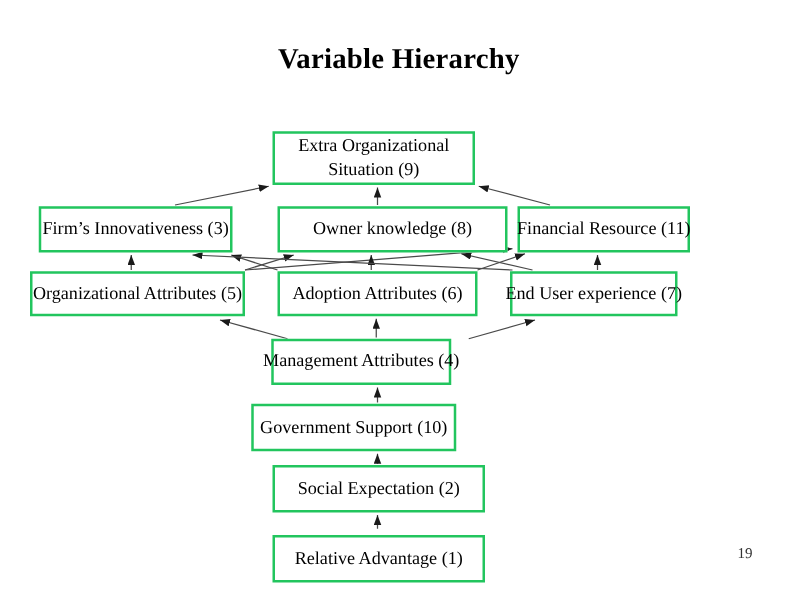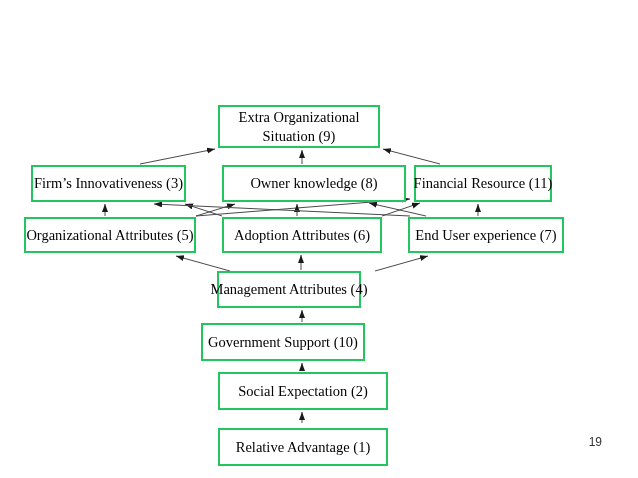--- a/index.html
+++ b/index.html
@@ -17,27 +17,28 @@
   .node{
     position:absolute;box-sizing:border-box;
     border:2px solid #22c55e;background:#ffffff;
     display:flex;align-items:center;justify-content:center;
     text-align:center;font-size:14.5px;line-height:1.3;
     white-space:nowrap;overflow:visible;
   }
   .node.wrap{white-space:normal;padding:0 10px;}
   .page-number{
     position:absolute;right:36px;top:435px;
-    font-family:Liberation Sans, sans-serif;font-size:12px;color:#333;
+    font-family:Liberation Serif, serif;font-size:12px;color:#333;
   }
 </style>
 </head>
 <body>
 
 <div class="slide">
+  <h1 class="slide-title">Variable Hierarchy</h1>
 
   <svg class="edges" viewBox="0 0 638 478" xmlns="http://www.w3.org/2000/svg">
     <defs>
       <marker id="arrow" markerUnits="userSpaceOnUse" markerWidth="9" markerHeight="7" refX="8" refY="3" orient="auto">
         <path d="M0,0 L8,3 L0,6 Z" fill="#1a1a1a"></path>
       </marker>
     </defs>
   <line x1="302" y1="423" x2="302" y2="412" marker-end="url(#arrow)"></line>
       <line x1="302" y1="371" x2="302" y2="363" marker-end="url(#arrow)"></line>
       <line x1="302" y1="322" x2="302" y2="310" marker-end="url(#arrow)"></line>
@@ -58,21 +59,21 @@
       <line x1="440" y1="164" x2="383" y2="149" marker-end="url(#arrow)"></line>
     </svg>
 
   <div>
       <div class="node wrap" style="left: 218px; top: 105px; width: 162px; height: 43px;">Extra Organizational Situation (9)</div>
       <div class="node" style="left: 31px; top: 165px; width: 155px; height: 37px;">Firm’s Innovativeness (3)</div>
       <div class="node" style="left: 222px; top: 165px; width: 184px; height: 37px;">Owner knowledge (8)</div>
       <div class="node" style="left: 414px; top: 165px; width: 138px; height: 37px;">Financial Resource (11)</div>
       <div class="node" style="left: 24px; top: 217px; width: 172px; height: 36px;">Organizational Attributes (5)</div>
       <div class="node" style="left: 222px; top: 217px; width: 160px; height: 36px;">Adoption Attributes (6)</div>
-      <div class="node" style="left: 408px; top: 217px; width: 156px; height: 36px;">End User experience (7)</div>
+      <div class="node" style="left: 408px; top: 217px; width: 134px; height: 36px;">End User experience (7)</div>
       <div class="node" style="left: 217px; top: 271px; width: 144px; height: 37px;">Management Attributes (4)</div>
       <div class="node" style="left: 201px; top: 323px; width: 164px; height: 38px;">Government Support (10)</div>
       <div class="node" style="left: 218px; top: 372px; width: 170px; height: 38px;">Social Expectation (2)</div>
       <div class="node" style="left: 218px; top: 428px; width: 170px; height: 38px;">Relative Advantage (1)</div>
     </div>
 
   <div class="page-number">19</div>
 </div>
 
 </body></html>

